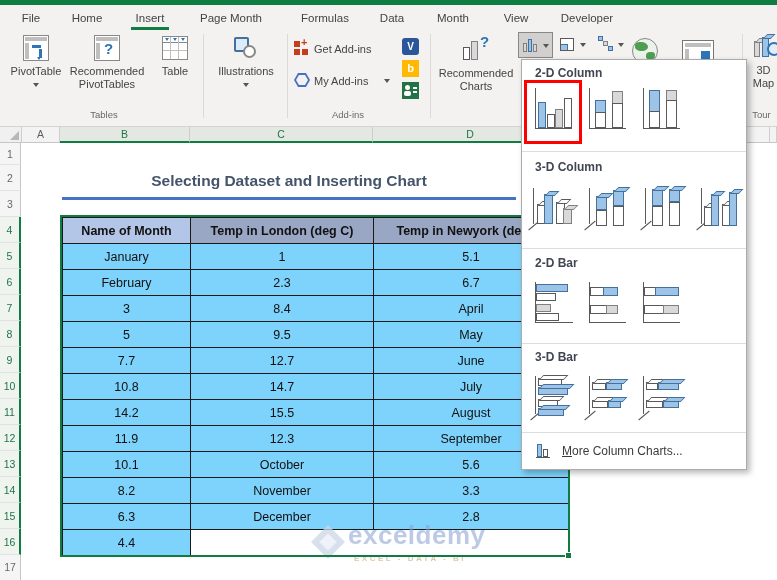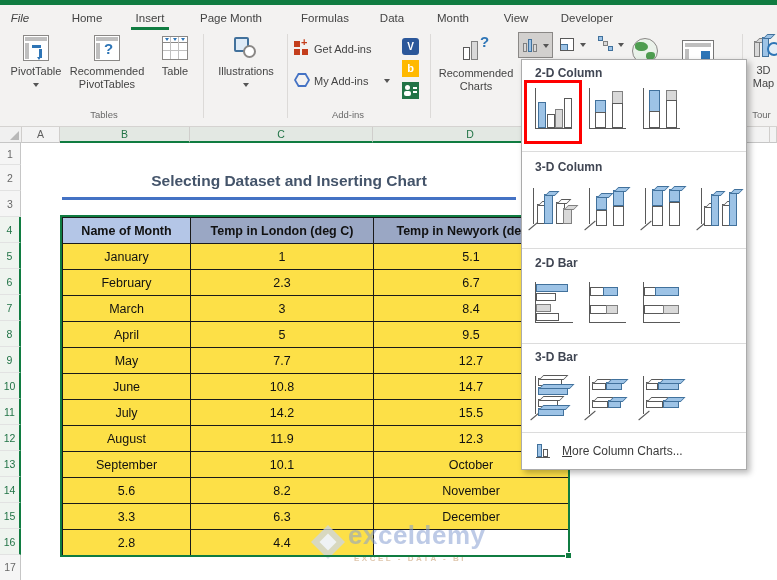--- a/index.html
+++ b/index.html
@@ -59,21 +59,21 @@
   #title-rule { left:62px; top:197px; width:454px; height:3px; background:#4472C4; }
 
   #xtable { position:absolute; left:62px; top:217px; width:507px; display:grid;
             grid-template-columns:128px 183px 195px; grid-auto-rows:26px;
             border-top:1px solid #1a1a1a; border-left:1px solid #1a1a1a; }
   #xtable > div { border-right:1px solid #1a1a1a; border-bottom:1px solid #1a1a1a;
                   display:flex; align-items:center; justify-content:center; font-size:12.5px; color:#111;
                   overflow:hidden; white-space:nowrap; }
   .hc  { background:#9AA7C4; font-weight:bold; }
   .hc0 { background:#B4C6E7; font-weight:bold; }
-  .dc  { background:#fde047; }
+  .dc  { background:#7dd3fc; }
 
   #sel-border { left:60px; top:215px; width:510px; height:342px; border:2px solid #107C41; pointer-events:none; }
   #fill-handle { left:565px; top:552px; width:7px; height:7px; background:#107C41; border:1px solid #fff; }
 
   #watermark { left:310px; top:520px; width:170px; height:50px; }
   .wm-d1 { position:absolute; left:6px; top:10px; width:24px; height:24px; background:#CBD5E8; transform:rotate(45deg); opacity:.75; }
   .wm-d2 { position:absolute; left:12px; top:16px; width:12px; height:12px; background:#F2F5FA; transform:rotate(45deg); opacity:.9; }
   .wm-name { position:absolute; left:38px; top:0px; font-size:26px; font-weight:bold; color:rgba(135,158,210,.55); letter-spacing:.5px; }
   .wm-tag  { position:absolute; left:44px; top:34px; font-size:8px; font-weight:bold; letter-spacing:2.5px; color:rgba(205,168,128,.65); }
 
@@ -93,21 +93,21 @@
   .pressed { background:#D2D0CE; border:1px solid #8A8886; }
 </style>
 </head>
 <body>
 
 <div id="screen">
 
   <div class="abs" id="titlebar-strip"></div>
 
   <div class="abs" id="tabrow">
-    <div class="tab" style="left:4px;width:32px;font-style:italic;">File</div>
+    <div class="tab" style="left:15px;width:32px;">File</div>
     <div class="tab" style="left:66px;width:42px;">Home</div>
     <div class="tab" style="left:128px;width:44px;">Insert</div>
     <div class="tab" style="left:190px;width:82px;">Page Month</div>
     <div class="tab" style="left:294px;width:62px;">Formulas</div>
     <div class="tab" style="left:374px;width:36px;">Data</div>
     <div class="tab" style="left:428px;width:50px;">Month</div>
     <div class="tab" style="left:498px;width:36px;">View</div>
     <div class="tab" style="left:552px;width:70px;">Developer</div>
     <div class="tab" style="left:644px;width:34px;margin-top:16px;">Help</div>
   </div>
@@ -278,21 +278,20 @@
     <div class="hc0">Name of Month</div>
     <div class="hc">Temp in London (deg C)</div>
     <div class="hc">Temp in Newyork (deg C)</div>
 
     <div class="dc">January</div>
     <div class="dc">1</div>
     <div class="dc">5.1</div>
     <div class="dc">February</div>
     <div class="dc">2.3</div>
     <div class="dc">6.7</div>
-    <div class="dc">March</div>
     <div class="dc">3</div>
     <div class="dc">8.4</div>
     <div class="dc">April</div>
     <div class="dc">5</div>
     <div class="dc">9.5</div>
     <div class="dc">May</div>
     <div class="dc">7.7</div>
     <div class="dc">12.7</div>
     <div class="dc">June</div>
     <div class="dc">10.8</div>

